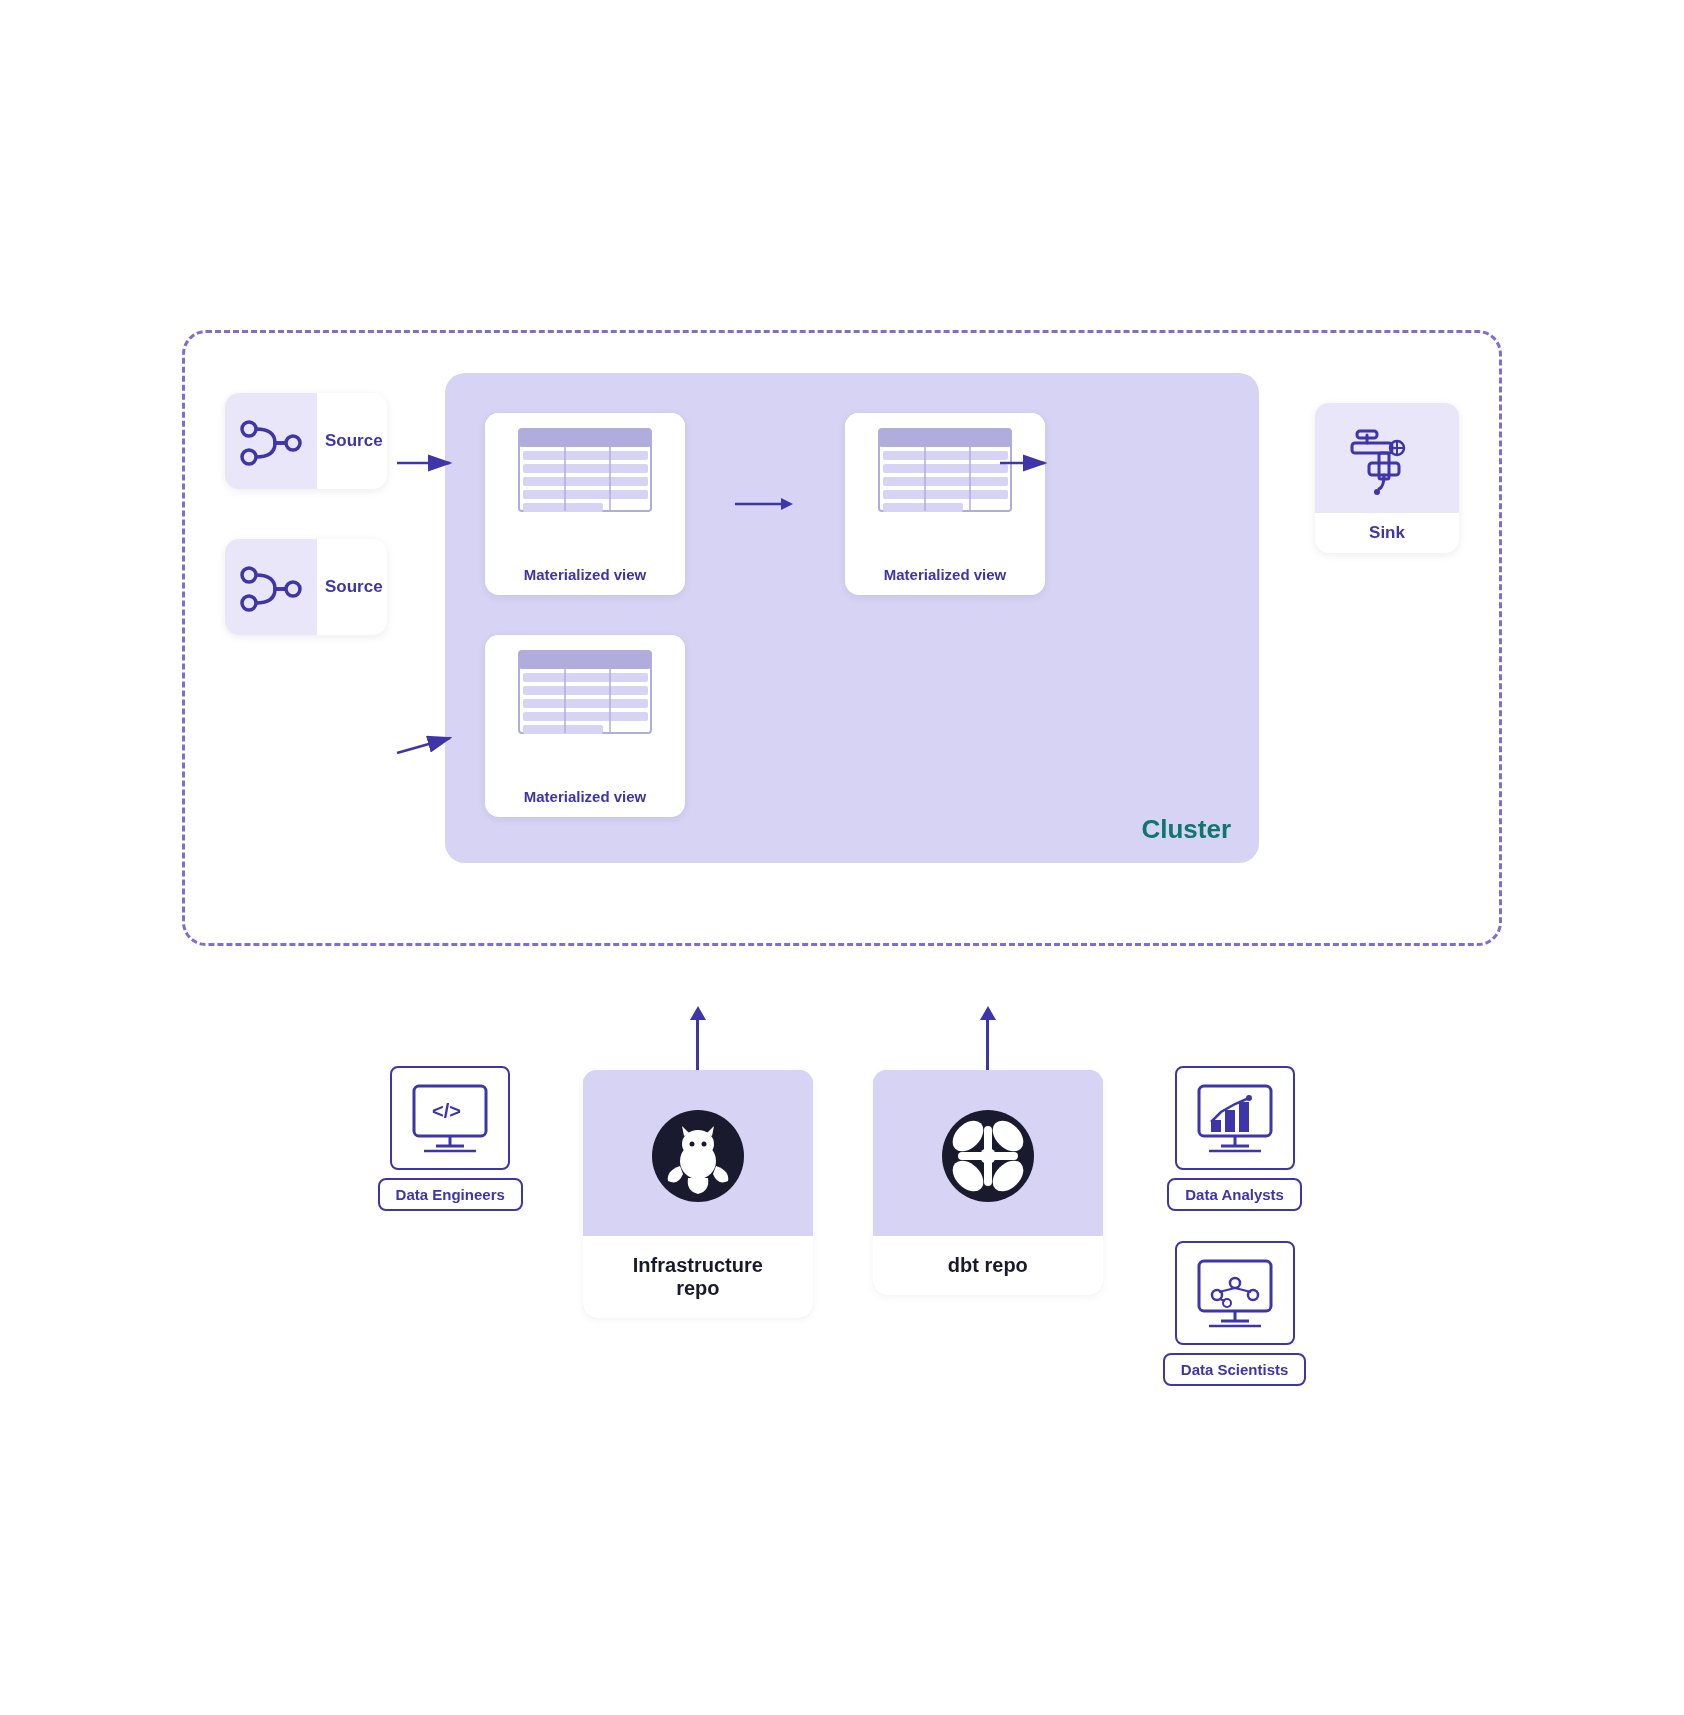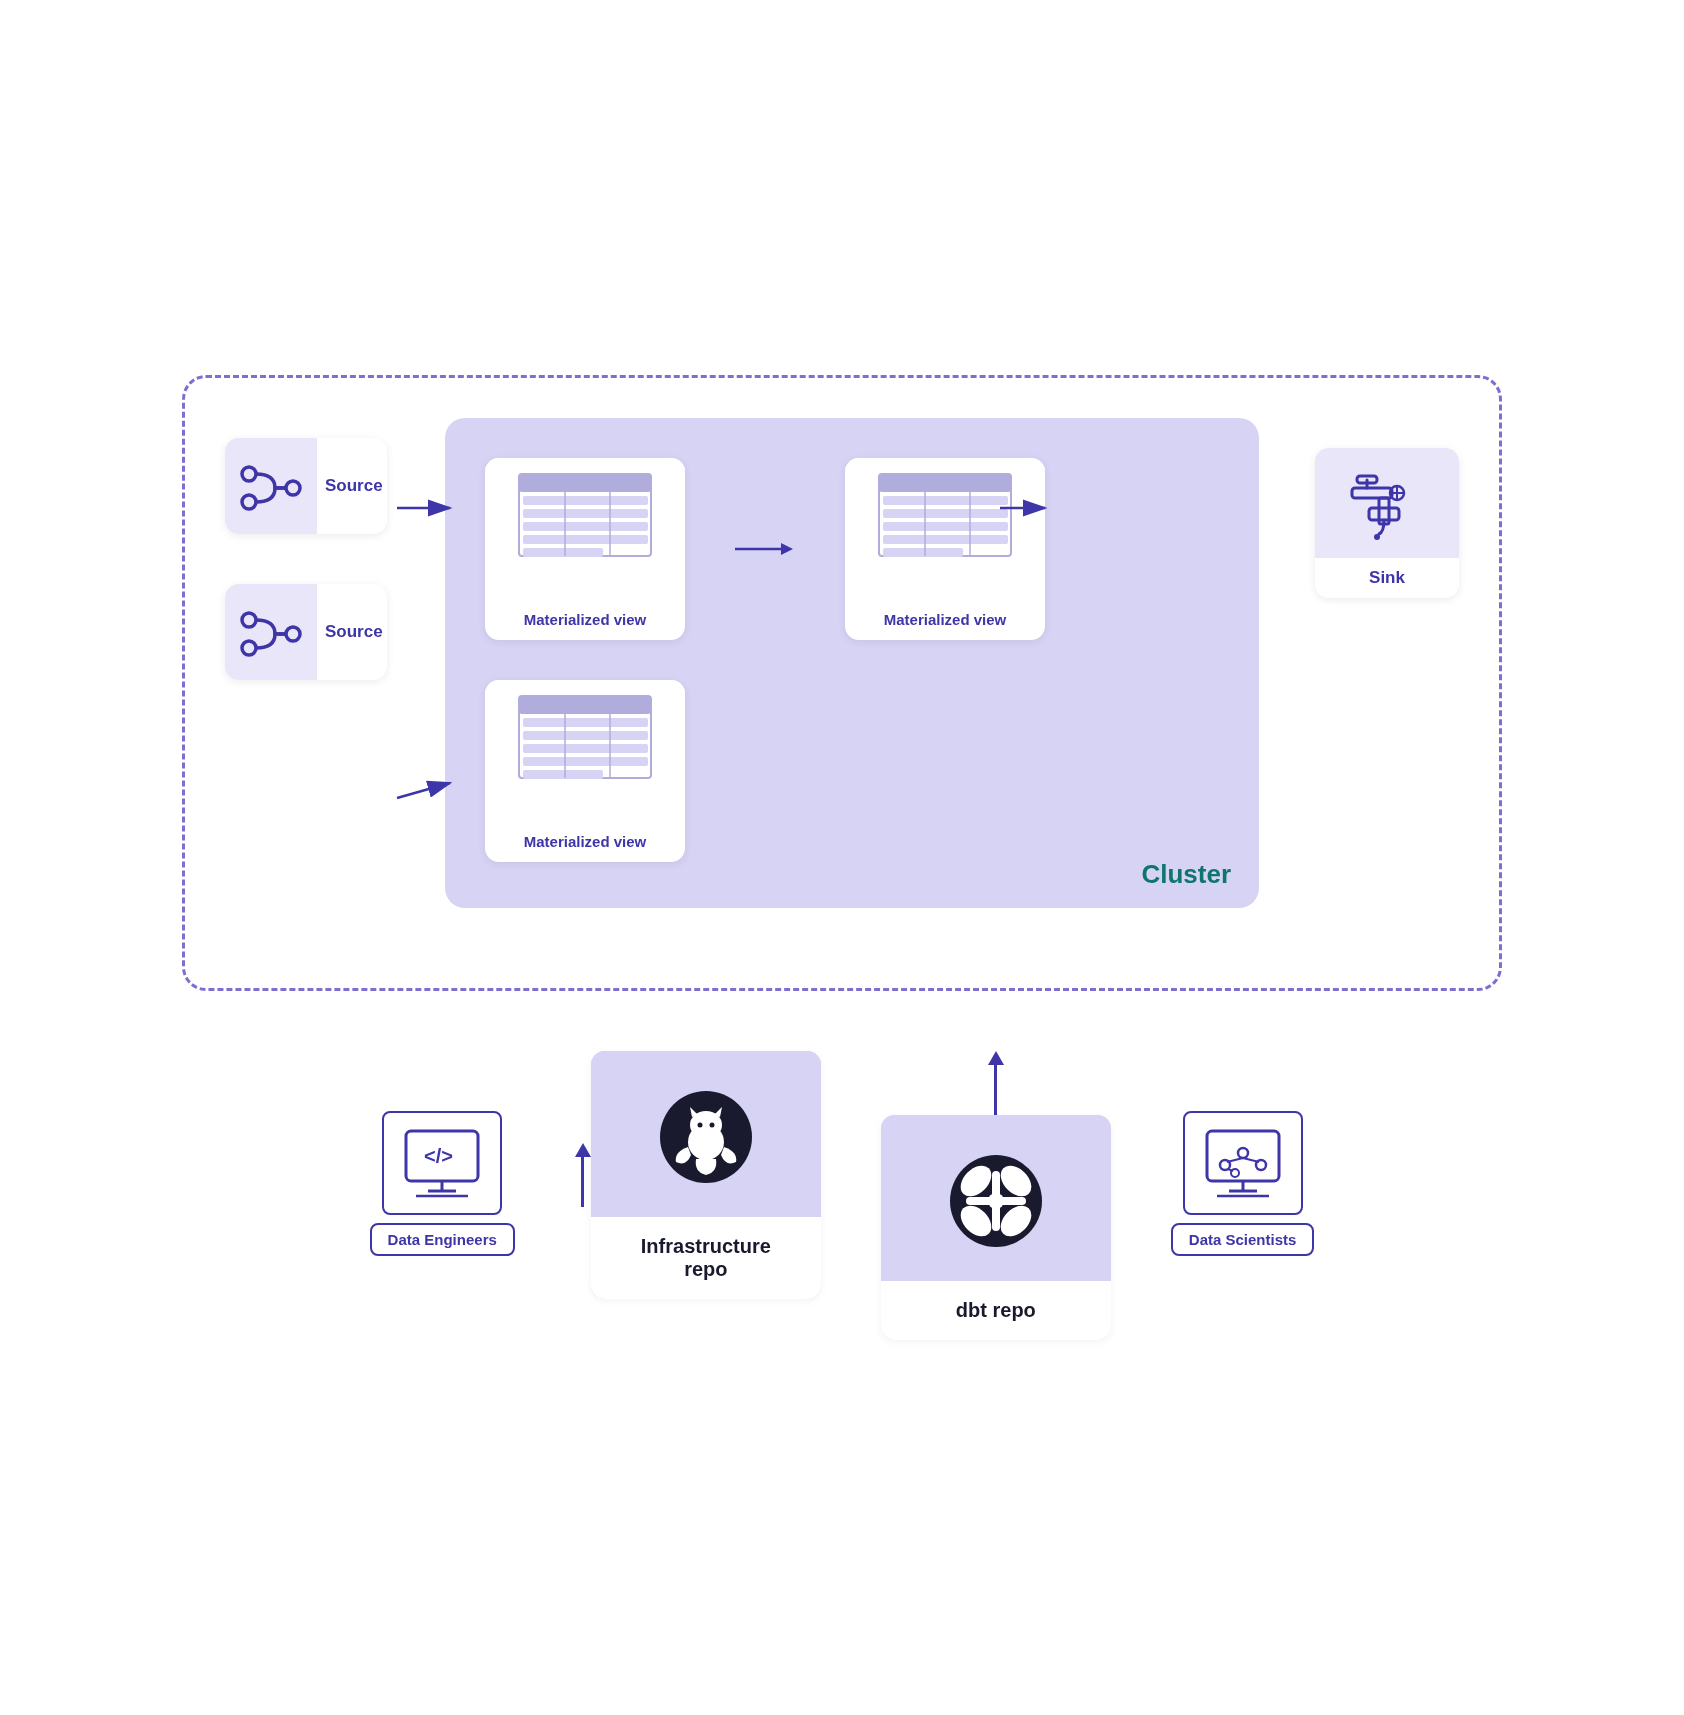--- a/index.html
+++ b/index.html
@@ -358,21 +358,21 @@
 
           <line x1="40" y1="54" x2="40" y2="64" stroke="#3d35a8" stroke-width="3"></line>
           <line x1="26" y1="64" x2="54" y2="64" stroke="#3d35a8" stroke-width="3"></line>
 
           <line x1="14" y1="69" x2="66" y2="69" stroke="#3d35a8" stroke-width="2.5"></line>
         </svg>
       </div>
       <div class="label-box">Data Engineers</div>
     </div>
 
-    <div style="display:flex;flex-direction:row;align-items:center;">
+    <div style="display:flex;flex-direction:column;align-items:center;">
 
       <div style="display:flex;flex-direction:column;align-items:center;margin-bottom:0;">
         <div class="up-arrow-head"></div>
         <div class="up-arrow-line" style="height:50px;"></div>
       </div>
       <div class="bottom-card-large">
         <div class="icon-area">
 
           <svg width="100" height="100" viewBox="0 0 100 100">
             <circle cx="50" cy="50" r="46" fill="#1a1a2e"></circle>
@@ -426,20 +426,39 @@
             <rect x="46" y="20" width="8" height="60" rx="4" fill="white"></rect>
             <rect x="20" y="46" width="60" height="8" rx="4" fill="white"></rect>
           </svg>
         </div>
         <div class="label-area" style="font-size:20px;font-weight:700;color:#1a1a2e;text-align:center;padding:18px 12px;">dbt repo</div>
       </div>
     </div>
 
     <div class="right-cards" style="margin-top:60px;">
 
+      <div class="bottom-card-small">
+        <div class="icon-box">
+          <svg width="80" height="72" viewBox="0 0 80 72">
+            <rect x="4" y="4" width="72" height="50" rx="5" fill="none" stroke="#3d35a8" stroke-width="3"></rect>
+
+            <rect x="16" y="38" width="10" height="12" fill="#3d35a8"></rect>
+            <rect x="30" y="28" width="10" height="22" fill="#3d35a8"></rect>
+            <rect x="44" y="20" width="10" height="30" fill="#3d35a8"></rect>
+
+            <polyline points="16,40 26,30 40,22 54,16" fill="none" stroke="#3d35a8" stroke-width="2.5"></polyline>
+            <circle cx="54" cy="16" r="3" fill="#3d35a8"></circle>
+
+            <line x1="40" y1="54" x2="40" y2="64" stroke="#3d35a8" stroke-width="3"></line>
+            <line x1="26" y1="64" x2="54" y2="64" stroke="#3d35a8" stroke-width="3"></line>
+            <line x1="14" y1="69" x2="66" y2="69" stroke="#3d35a8" stroke-width="2.5"></line>
+          </svg>
+        </div>
+        <div class="label-box">Data Analysts</div>
+      </div>
 
       <div class="bottom-card-small">
         <div class="icon-box">
           <svg width="80" height="72" viewBox="0 0 80 72">
             <rect x="4" y="4" width="72" height="50" rx="5" fill="none" stroke="#3d35a8" stroke-width="3"></rect>
 
             <circle cx="40" cy="26" r="5" fill="none" stroke="#3d35a8" stroke-width="2.5"></circle>
             <circle cx="22" cy="38" r="5" fill="none" stroke="#3d35a8" stroke-width="2.5"></circle>
             <circle cx="58" cy="38" r="5" fill="none" stroke="#3d35a8" stroke-width="2.5"></circle>
             <circle cx="32" cy="46" r="4" fill="none" stroke="#3d35a8" stroke-width="2"></circle>

